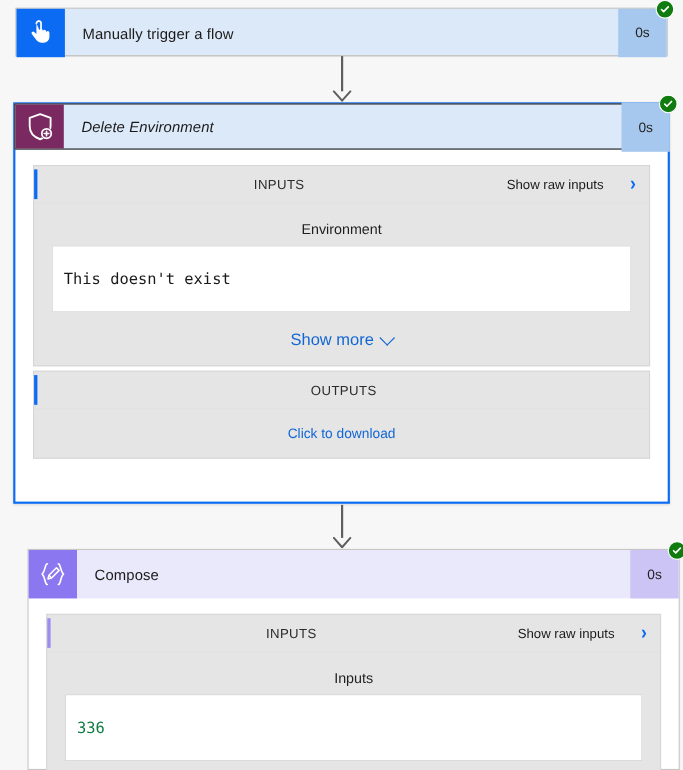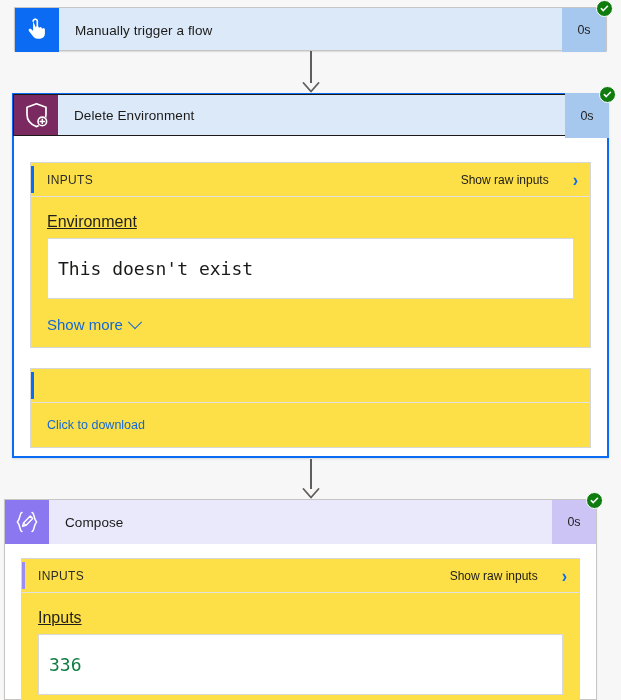--- a/index.html
+++ b/index.html
@@ -95,24 +95,25 @@
     left: 12px;
     top: 93px;
     width: 597px;
     height: 365px;
     background: #ffffff;
     border: 2px solid #0b6bf2;
     box-shadow: 0 1px 2px rgba(0,0,0,0.12);
   }
   #card-delete .card-header {
     height: 42px;
-    margin: -1px -1px 12px -1px;
+    margin: -1px -1px 0 -1px;
     border: 1.5px solid #1b1a19;
     background: #dbe9f9;
     box-sizing: border-box;
+    font-style: italic;
   }
   #card-delete .card-icon { background: #7a2a61; }
   #card-delete-duration {
     position: absolute;
     right: -2px;
     top: -2px;
     width: 44px;
     height: 45px;
     background: #a6c8ee;
     display: flex;
@@ -123,22 +124,23 @@
     z-index: 4;
   }
   #card-delete > .status-badge { right: -9px; top: -9px; }
   .card-body {
     padding: 14px 16px 0 16px;
   }
 
   
   .panel {
     border: 1px solid #d6d6d6;
-    background: #fde047;
-    margin-bottom: 20px;
+    background: #e5e5e5;
+    margin-bottom: 4px;
+    text-align: center;
   }
   .panel-head {
     height: 33px;
     display: flex;
     align-items: center;
     border-bottom: 1px solid #e1e1e1;
     position: relative;
     padding: 0 12px 0 16px;
   }
   .panel-accent {
@@ -168,34 +170,33 @@
     color: #0b6bf2;
     font-size: 16px;
     font-weight: bold;
     line-height: 1;
     transform: scaleY(1.15);
   }
   .panel-content {
     padding: 16px 16px 14px 16px;
   }
   .field-label {
-    font-size: 16px;
+    font-size: 13px;
     color: #201f1e;
     margin-bottom: 7px;
-    text-decoration: underline;
   }
   .field-box {
     border: 1px solid #d8d8d8;
     background: #ffffff;
     height: 27px;
     display: flex;
     align-items: center;
     padding: 16px 10px;
     font-family: "DejaVu Sans Mono", monospace;
-    font-size: 18px;
+    font-size: 14px;
     color: #1b1a19;
   }
   .field-box.value-green { color: #107c41; }
   .show-more {
     margin-top: 17px;
     display: inline-flex;
     align-items: center;
     gap: 7px;
     color: #1367d5;
     font-size: 15px;
@@ -211,21 +212,21 @@
   }
   .download-link {
     color: #1367d5;
     font-size: 12.5px;
     cursor: pointer;
   }
   .outputs-content { padding: 14px 16px 15px 16px; }
 
   
   #card-compose {
-    left: 4px;
+    left: 25px;
     top: 499px;
     width: 593px;
     height: 201px;
     background: #ffffff;
     border: 1px solid #c8c6c4;
     box-shadow: 0 1px 1px rgba(0,0,0,0.10);
   }
   #card-compose .card-header { background: #eae8fb; }
   #card-compose .card-icon { background: #8b78f0; }
   #card-compose .card-duration { background: #cbc4f5; }
@@ -317,20 +318,21 @@
           <div class="show-more">
             <span>Show more</span>
             <span class="chev-down"></span>
           </div>
         </div>
       </div>
 
       <div class="panel">
         <div class="panel-head">
           <div class="panel-accent accent-blue"></div>
+          <div class="panel-label">OUTPUTS</div>
         </div>
         <div class="outputs-content">
           <span class="download-link">Click to download</span>
         </div>
       </div>
 
     </div>
   </div>
 
   <div class="connector" style="left:302px; top:459px; height:40px;">

